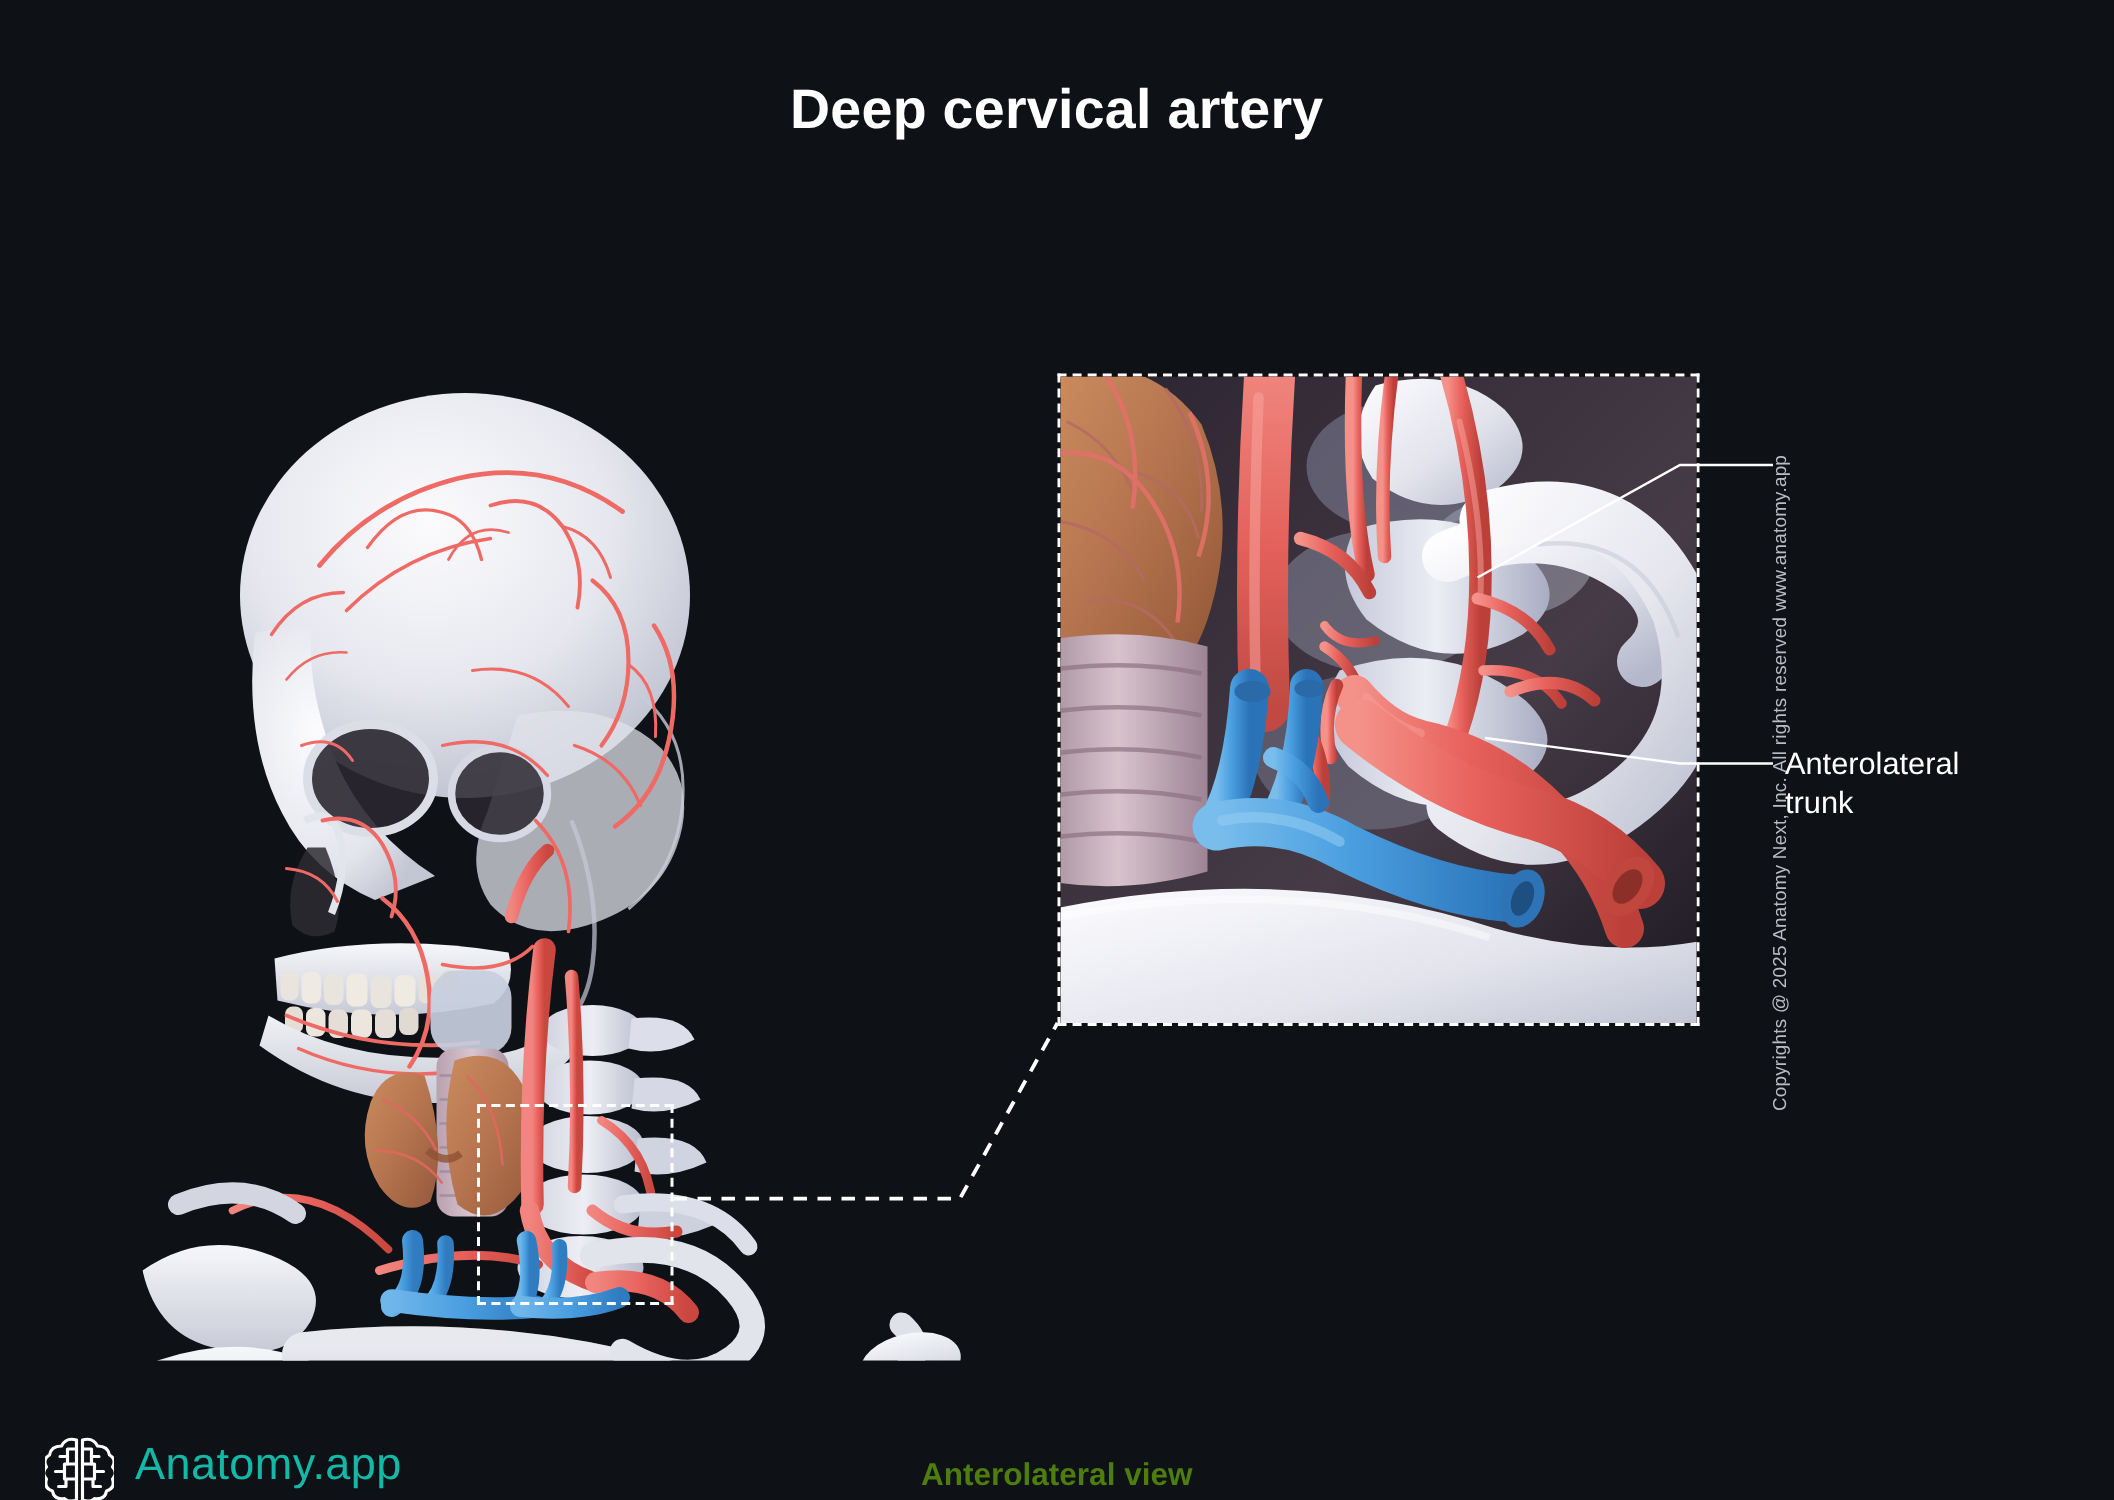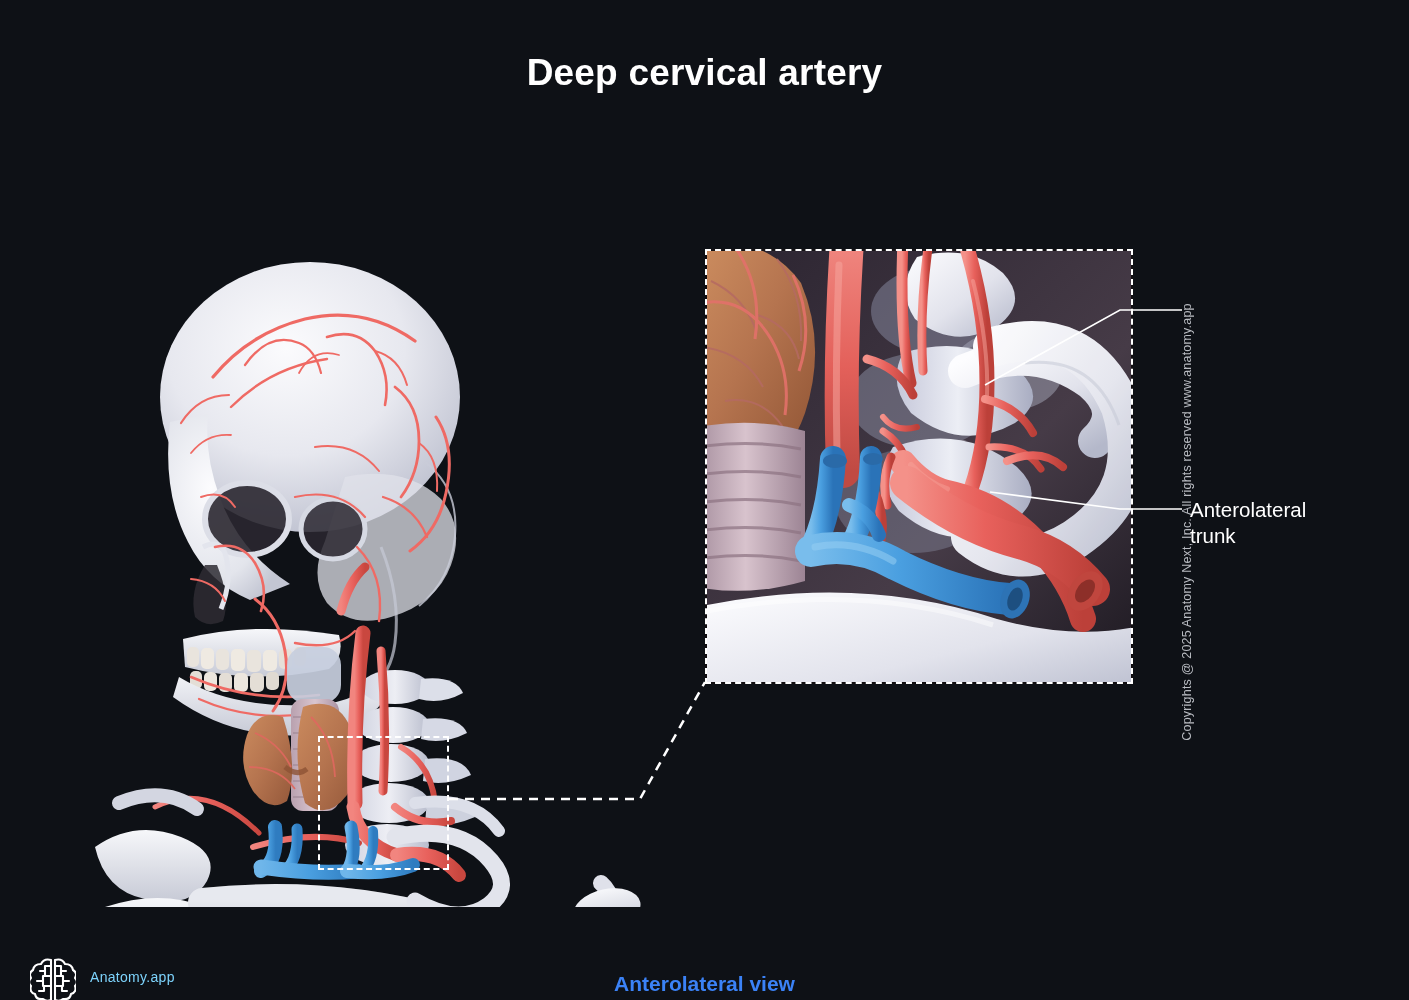--- a/index.html
+++ b/index.html
@@ -28,27 +28,27 @@
     letter-spacing: .2px;
   }
 
   
   #footer-logo {
     position: absolute;
     left: 30px; bottom: 22px;
     display: flex; align-items: center; gap: 14px;
   }
   #footer-logo .brand-text {
-    font-size: 14px; color: #7dd3fc; letter-spacing: .3px;
+    font-size: 30px; color: #14b8a6; letter-spacing: .3px;
   }
   #view-caption {
     position: absolute;
     bottom: 26px; left: 0; width: 1409px;
     text-align: center;
-    font-size: 21px; font-weight: bold; color: #3b82f6;
+    font-size: 21px; font-weight: bold; color: #4d7c0f;
   }
   #copyright {
     position: absolute;
     right: 4px; top: 500px;
     transform-origin: center center;
     transform: translateY(-50%) rotate(-90deg);
     white-space: nowrap;
     font-size: 12.5px;
     color: #b9bcc2;
     letter-spacing: .2px;

